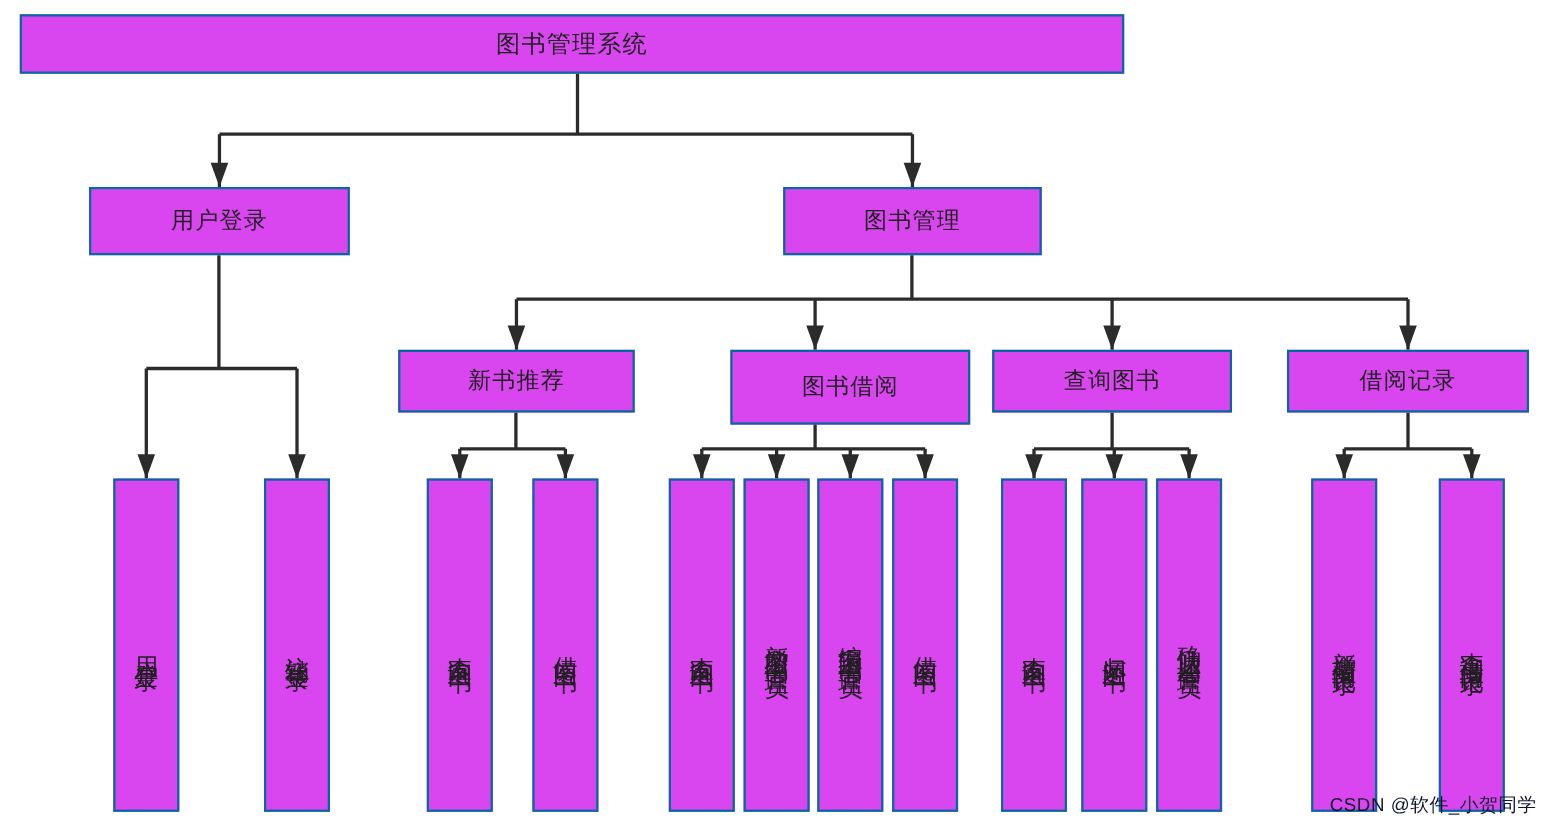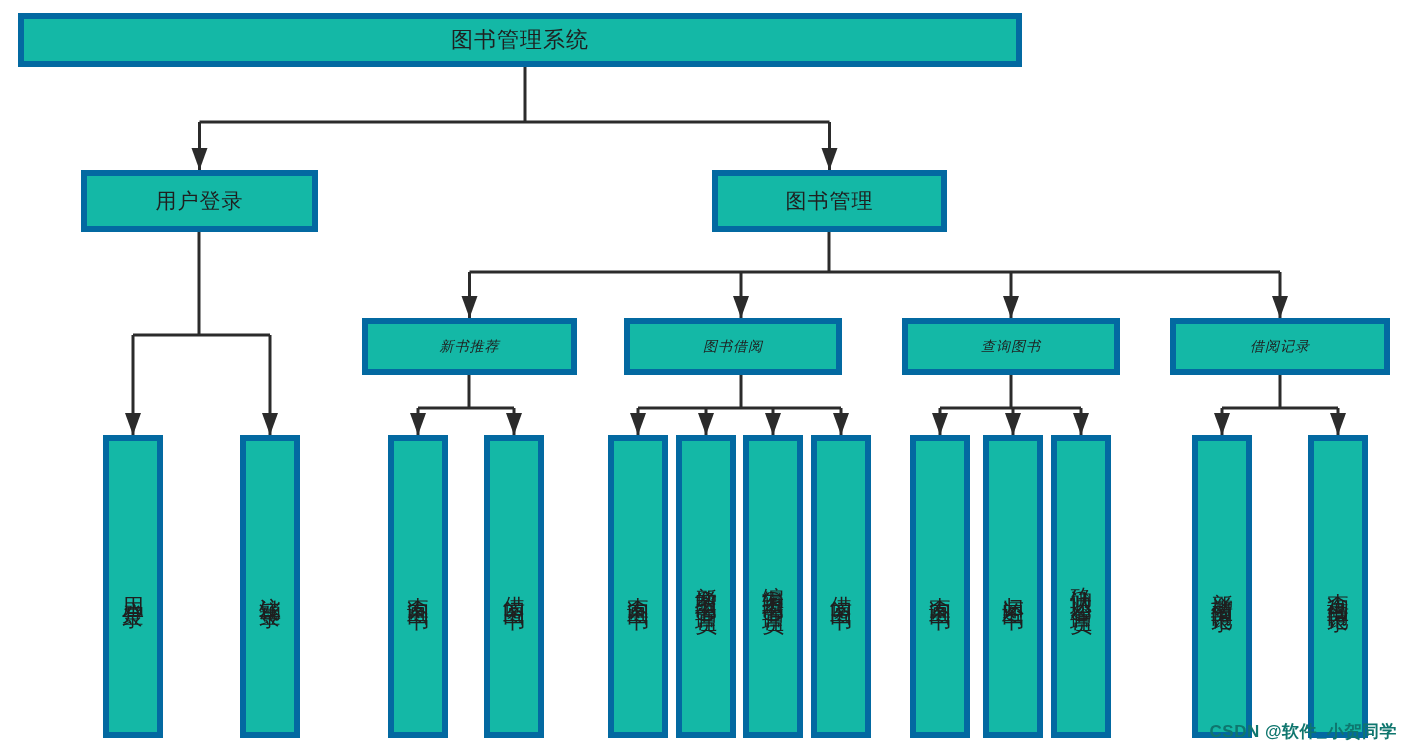--- a/index.html
+++ b/index.html
@@ -7,36 +7,36 @@
     width:1405px;height:747px;
     font-family:"Liberation Sans","DejaVu Sans",sans-serif;
     overflow:hidden;
   }
   #diagram-root{position:relative;width:1405px;height:747px;background:#fff;}
 
   
   .node{
     position:absolute;
     box-sizing:border-box;
-    border:6px solid #0369a1;
-    background:#14b8a6;
+    border:2px solid #0369a1;
+    background:#d946ef;
     display:flex;
     align-items:center;
     justify-content:center;
     color:#1f1f1f;
   }
   .node-label{
     font-size:21px;
     letter-spacing:1px;
     line-height:1.1;
     white-space:nowrap;
   }
   .node.root .node-label{font-size:22px;}
   .node.level2 .node-label{font-size:21px;}
-  .node.level3 .node-label{font-size:14px;font-style:italic;}
+  .node.level3 .node-label{font-size:21px;}
 
   
   .node.leaf{
     align-items:center;
     justify-content:center;
     padding:6px 0;
   }
   .node.leaf .node-label{
     writing-mode:vertical-rl;
     text-orientation:upright;
@@ -50,25 +50,24 @@
   
   #wires{position:absolute;left:0;top:0;width:1405px;height:747px;pointer-events:none;}
   #wires line,#wires path{stroke:#2b2b2b;stroke-width:3;fill:none;}
   #wires polygon{fill:#2b2b2b;}
 
   
   .watermark{
     position:absolute;
     right:8px;bottom:4px;
     font-size:17px;
-    color:#0f766e;
+    color:#0f172a;
     letter-spacing:0.5px;
     white-space:nowrap;
     user-select:none;
-    font-weight:bold;
   }
 </style>
 </head>
 <body>
 
 <div id="diagram-root">
   <svg id="wires" viewBox="0 0 1405 747" width="1405" height="747">
       <line x1="525" y1="67" x2="525" y2="122"></line>
       <line x1="199.5" y1="122" x2="829.5" y2="122"></line>
       <line x1="199.5" y1="122" x2="199.5" y2="170"></line>
@@ -128,21 +127,21 @@
       </div>
       <div class="node level2" style="left: 81px; top: 170px; width: 237px; height: 62px;">
         <span class="node-label">用户登录</span>
       </div>
       <div class="node level2" style="left: 712px; top: 170px; width: 235px; height: 62px; text-align: right;">
         <span class="node-label">图书管理</span>
       </div>
       <div class="node level3" style="left: 362px; top: 318px; width: 215px; height: 57px;">
         <span class="node-label">新书推荐</span>
       </div>
-      <div class="node level3" style="left: 624px; top: 318px; width: 218px; height: 57px;">
+      <div class="node level3" style="left: 664px; top: 318px; width: 218px; height: 68px;">
         <span class="node-label">图书借阅</span>
       </div>
       <div class="node level3" style="left: 902px; top: 318px; width: 218px; height: 57px;">
         <span class="node-label">查询图书</span>
       </div>
       <div class="node level3" style="left: 1170px; top: 318px; width: 220px; height: 57px; text-align: center;">
         <span class="node-label">借阅记录</span>
       </div>
       <div class="node leaf" style="left: 103px; top: 435px; width: 60px; height: 303px;">
         <span class="node-label">用户登录</span>

